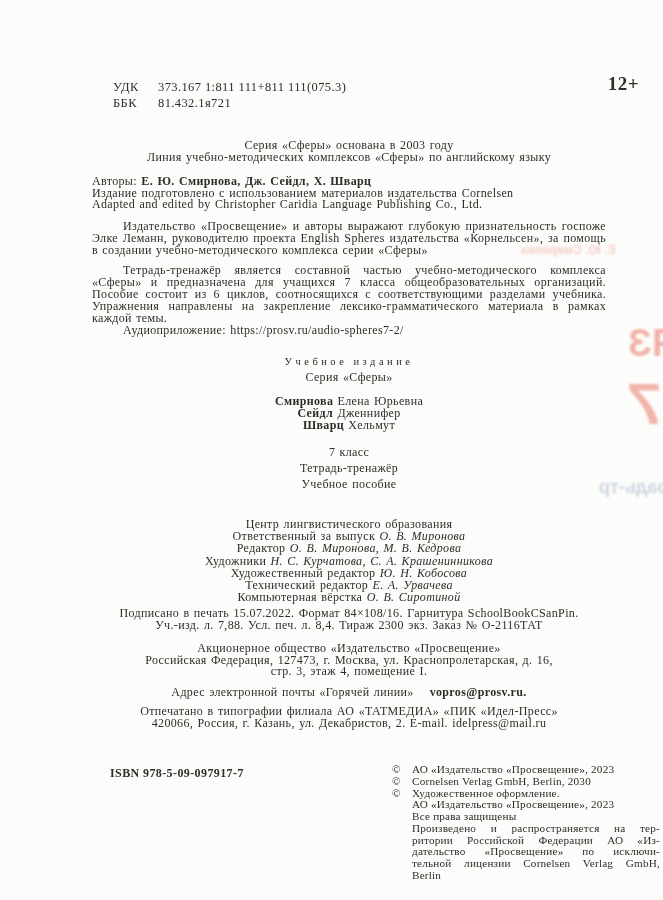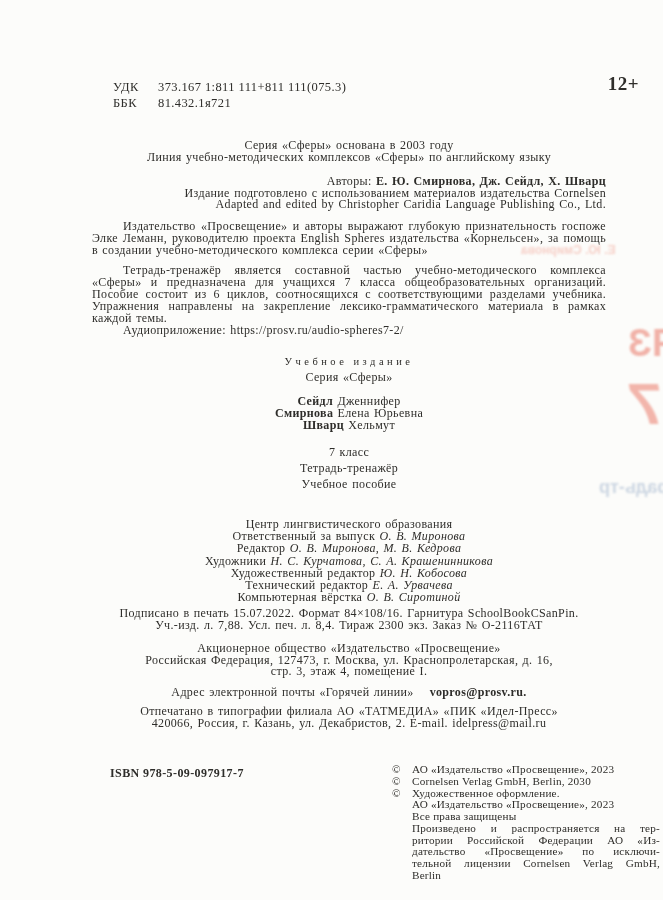--- a/index.html
+++ b/index.html
@@ -40,21 +40,21 @@
   .g-yaz{top:322px;right:-16px;font-size:38px;color:#f1b2a8;}
   .g-seven{top:370px;right:0px;font-size:58px;color:#f2b5ab;font-style:italic;}
   .g-tetrad{top:477px;right:-34px;font-size:18px;color:#ccd6e2;}
 
   .age{top:73px;right:24px;font-size:19px;font-weight:bold;letter-spacing:0.5px;}
 
   .udk{top:79px;left:113px;font-size:12.5px;line-height:16px;letter-spacing:0.4px;}
   .udk .lbl{display:inline-block;width:45px;}
 
   .series-top{top:139px;line-height:12.2px;}
-  .authors{top:176px;line-height:11.7px;text-align:right;}
+  .authors{top:176px;line-height:11.7px;text-align:left;}
   .ack{top:221px;text-indent:31px;line-height:11.9px;}
   .annot{top:265px;text-indent:31px;line-height:11.95px;}
   .audio{top:325px;text-indent:31px;}
 
   .ed-heading{top:356px;font-size:10.5px;letter-spacing:3.5px;}
   .ed-series{top:372px;}
   .ed-authors{top:395px;line-height:12.2px;}
   .ed-title{top:444px;line-height:16.2px;}
   .ed-title .t1{font-weight:bold;}
   .ed-staff{top:518px;line-height:12.2px;}
@@ -108,26 +108,26 @@
   <p class="abs content body-text just ack">Издательство «Просвещение» и авторы выражают глубокую признательность госпоже Элке Леманн, руководителю проекта English Spheres издательства «Корнельсен», за помощь в создании учебно-методического комплекса серии «Сферы»</p>
 
   <p class="abs content body-text just annot">Тетрадь-тренажёр является составной частью учебно-методического комплекса «Сферы» и предназначена для учащихся 7 класса общеобразовательных организаций. Пособие состоит из 6 циклов, соотносящихся с соответствующими разделами учебника. Упражнения направлены на закрепление лексико-грамматического материала в рамках каждой темы.</p>
   <div class="abs content body-text audio">Аудиоприложение: https://prosv.ru/audio-spheres7-2/</div>
 
   <div class="abs content center ed-heading">Учебное издание</div>
   <div class="abs content center body-text ed-series">Серия «Сферы»</div>
 
   <div class="abs content center body-text ed-authors">
     <div>
+      <span class="b">Смирнова</span>
+      <span>Елена Юрьевна</span>
+    </div>
+    <div>
       <span class="b">Сейдл</span>
       <span>Дженнифер</span>
-    </div>
-    <div>
-      <span class="b">Смирнова</span>
-      <span>Елена Юрьевна</span>
     </div>
     <div>
       <span class="b">Шварц</span>
       <span>Хельмут</span>
     </div>
   </div>
 
   <div class="abs content center body-text ed-title">
     <div>7 класс</div>
     <div>Тетрадь-тренажёр</div>

